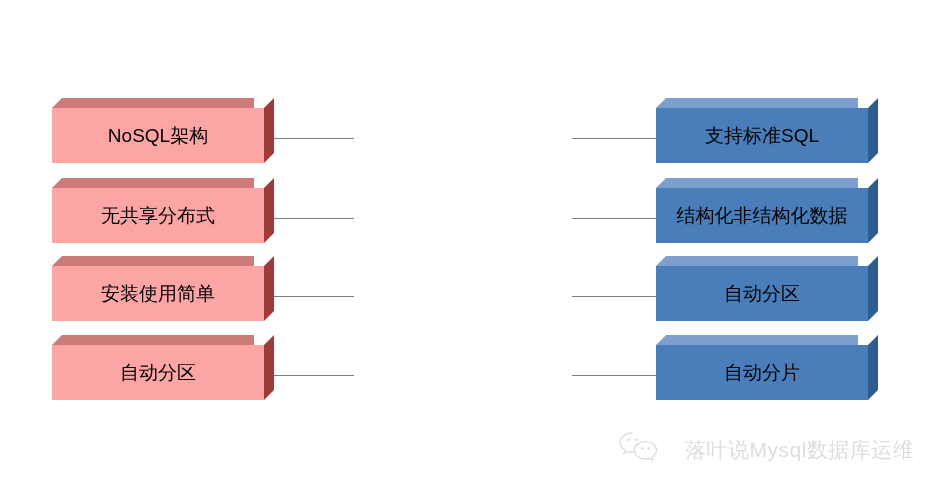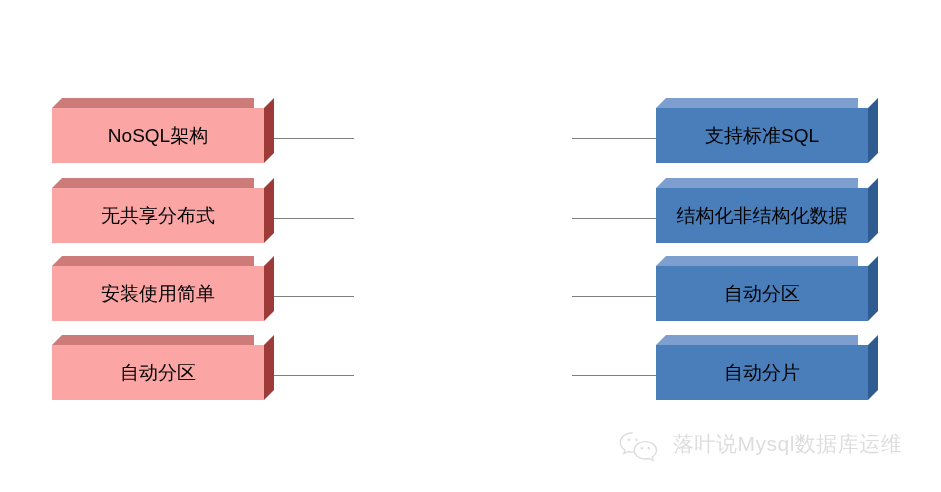--- a/index.html
+++ b/index.html
@@ -102,21 +102,21 @@
     width:10px;height:65px;
     border:0;
     background:#2f5c90;
     clip-path:polygon(0 10px,100% 0,100% 55px,0 100%);
   }
 
   
   .watermark{
     position:absolute;
     left:617px;top:430px;
-    display:flex;align-items:flex-start;gap:12px;
+    display:flex;align-items:flex-end;gap:24px;
     z-index:6;
     opacity:.62;
     user-select:none;
   }
   .wm-text{
     font-size:21px;
     color:#c9c9c9;
     white-space:nowrap;
     letter-spacing:.5px;
   }

